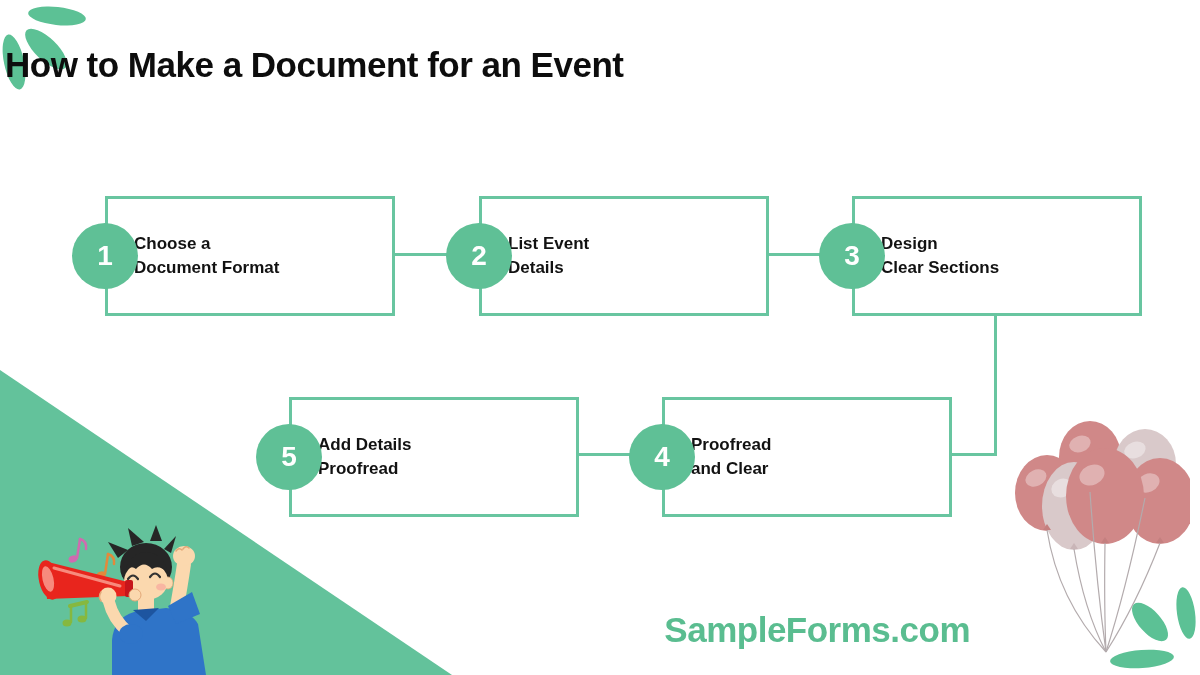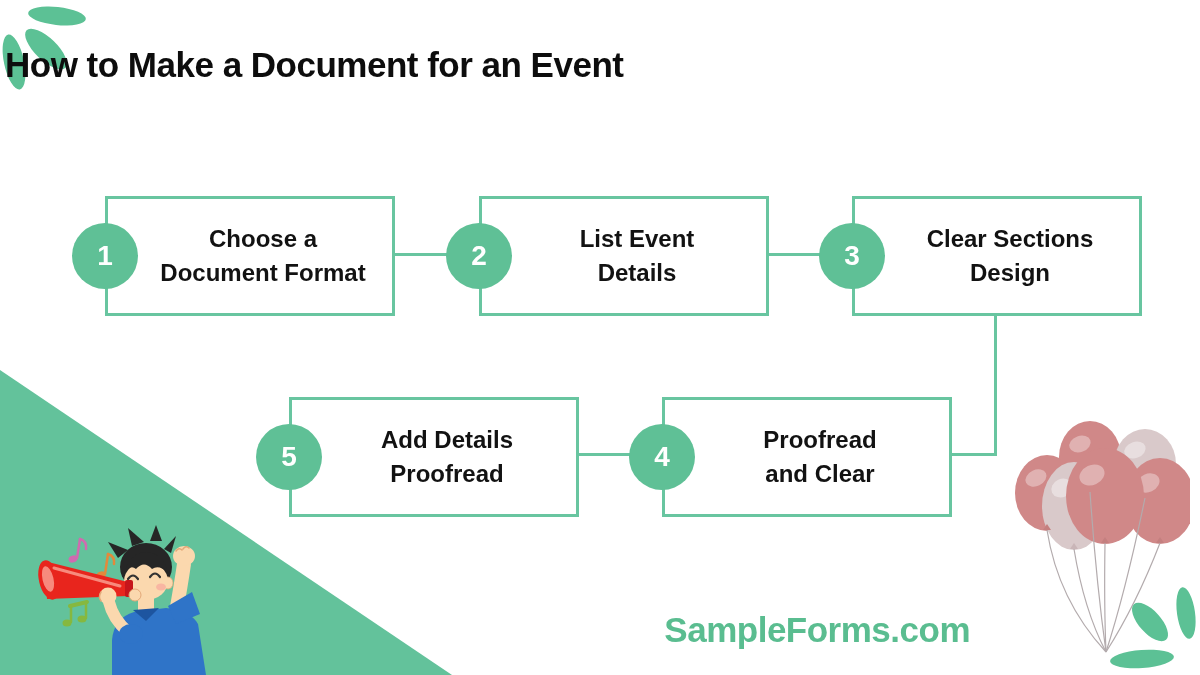--- a/index.html
+++ b/index.html
@@ -11,21 +11,21 @@
   .title{
     left:0;top:40px;width:1200px;text-align:left;
     font-size:35px;font-weight:800;letter-spacing:-0.5px;color:#0d0d0d;margin:5px;
   }
   .step-box{
     position:absolute;width:290px;height:120px;background:#ffffff;
     border:3px solid #68c5a0;box-sizing:border-box;
     display:flex;align-items:center;justify-content:center;
   }
   .step-label{
-    text-align:center;font-size:24px;font-weight:700;color:#121212;line-height:1.42;
+    font-size:17px;font-weight:700;color:#121212;line-height:1.42;
     width:100%;padding-left:26px;box-sizing:border-box;
   }
   .step-label span{display:block;}
   .num-circle{
     position:absolute;left:-36px;top:50%;transform:translateY(-50%);
     width:66px;height:66px;border-radius:50%;background:#5fc096;
     display:flex;align-items:center;justify-content:center;
     color:#ffffff;font-size:28px;font-weight:700;
   }
   .pos-1{left:105px;top:196px;}
@@ -84,22 +84,22 @@
       <span>List Event</span>
       <span>Details</span>
     </div>
   </div>
 
   <div class="step-box pos-3">
     <div class="num-circle">
         <span>3</span>
       </div>
     <div class="step-label">
+      <span>Design</span>
       <span>Clear Sections</span>
-      <span>Design</span>
     </div>
   </div>
 
   <div class="step-box pos-4">
     <div class="num-circle">
         <span>4</span>
       </div>
     <div class="step-label">
       <span>Proofread</span>
       <span>and Clear</span>

